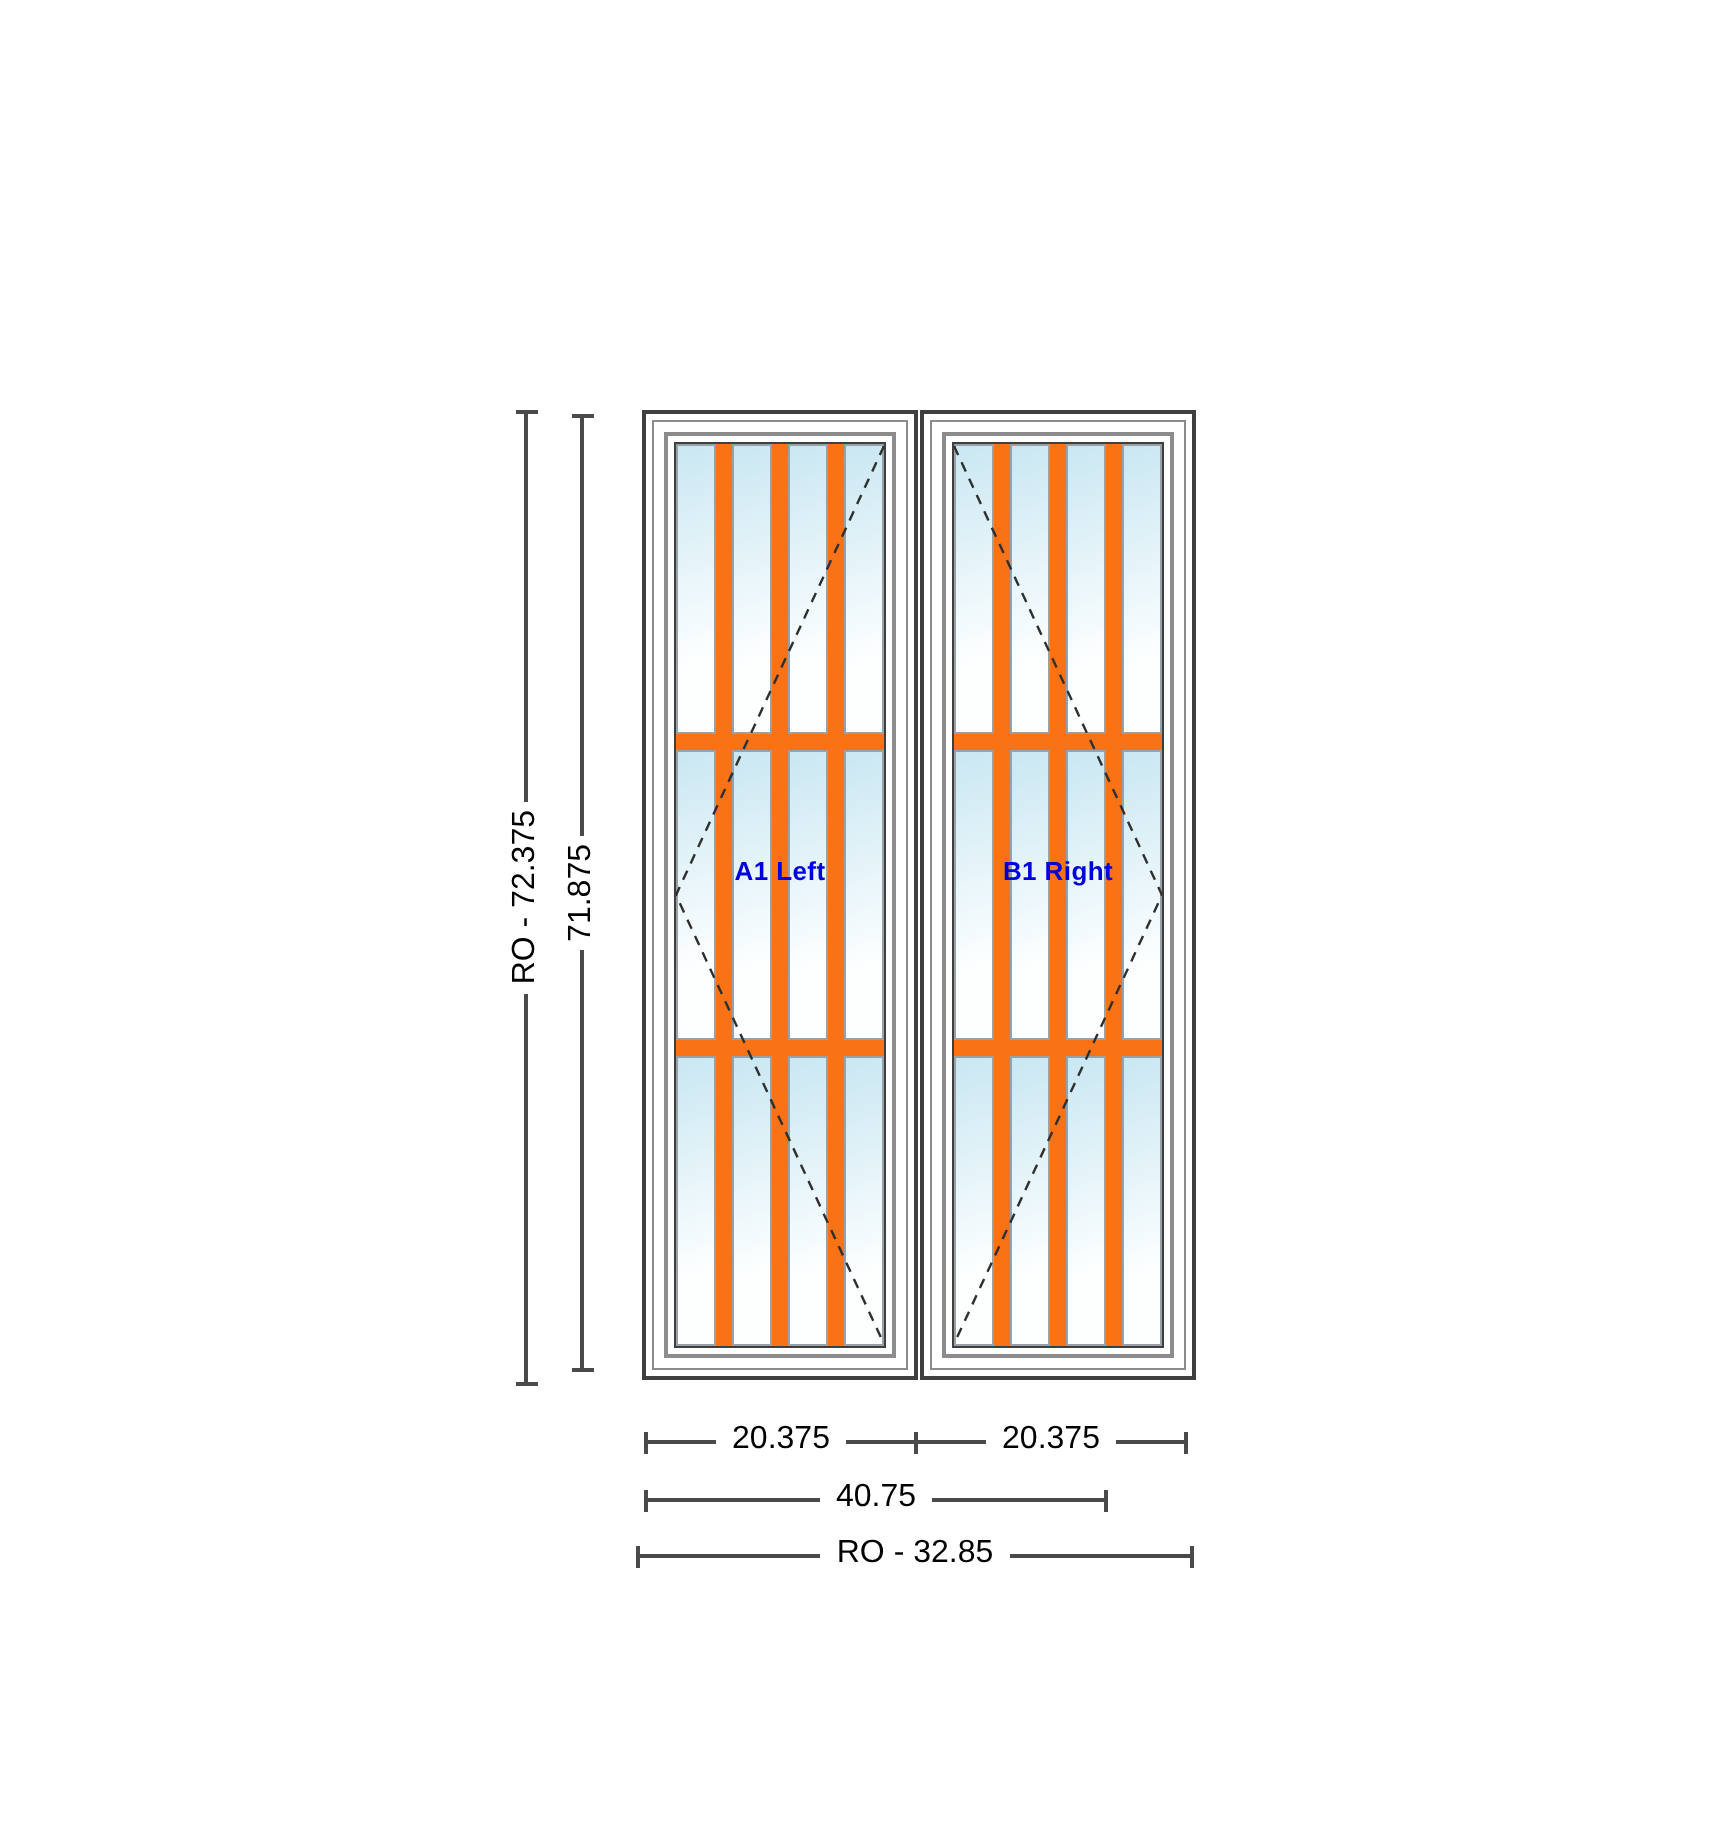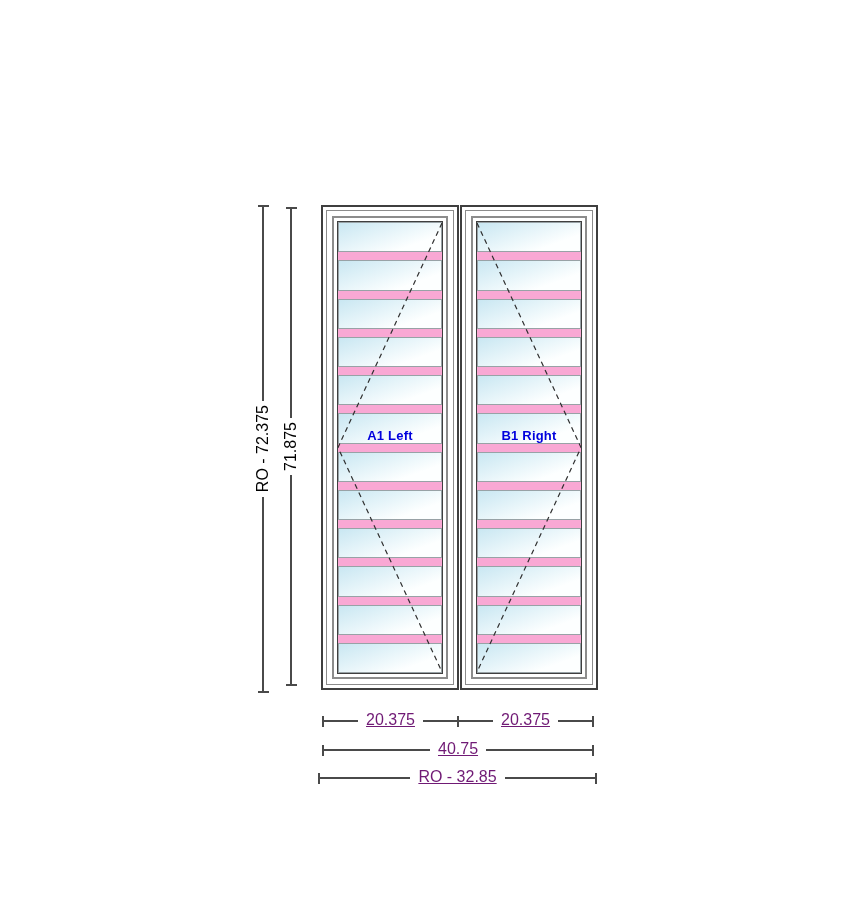--- a/index.html
+++ b/index.html
@@ -24,21 +24,21 @@
   #winA{left:321px;}
   #winB{left:460px;}
   .frame-inner{
     height:100%;border:1px solid var(--line-mid);padding:5px;box-sizing:border-box;
   }
   .sash{
     height:100%;border:2px solid var(--line-mid);padding:3px;box-sizing:border-box;
   }
   .glass{
     position:relative;height:100%;border:1px solid var(--line-dark);box-sizing:border-box;
-    display:grid;grid-template-columns:1fr;grid-auto-rows:1fr;gap:8px;background:#f9a8d4;
+    display:grid;grid-template-columns:1fr 1fr 1fr 1fr;grid-auto-rows:1fr;gap:8px;background:#f97316;
   }
   .pane{
     border:1px solid var(--muntin-edge);box-sizing:border-box;
     background:linear-gradient(160deg,var(--glass-blue) 0%,var(--glass-white) 75%);
   }
   .swing-svg{
     position:absolute;left:0;top:0;width:100%;height:100%;z-index:2;pointer-events:none;
   }
   .swing-svg polyline{
     fill:none;stroke:#2f2f2f;stroke-width:1.2;stroke-dasharray:5 4;vector-effect:non-scaling-stroke;
@@ -53,25 +53,25 @@
   #vdim-frame{left:284px;top:207px;height:479px;}
   .vcap{width:11px;height:2px;background:var(--dim-line);flex:0 0 auto;}
   .vseg{width:1.5px;flex:1 1 auto;background:var(--dim-line);}
   .vlabel{
     writing-mode:vertical-rl;transform:rotate(180deg);
     font-size:16px;color:#000;margin:4px 0;white-space:nowrap;flex:0 0 auto;
   }
   
   .hdim{position:absolute;display:flex;align-items:center;height:16px;}
   #hdim-sashes{left:322px;top:713px;width:272px;}
-  #hdim-frame{left:322px;top:742px;width:272px;}
+  #hdim-frame{left:322px;top:742px;width:232px;}
   #hdim-ro{left:318px;top:770px;width:279px;}
   .htick{width:2px;height:11px;background:var(--dim-line);flex:0 0 auto;}
   .hseg{height:1.5px;flex:1 1 auto;background:var(--dim-line);}
-  .hlabel{font-size:16px;color:#701a75;margin:0 8px;white-space:nowrap;flex:0 0 auto;transform:translateY(-1px);text-decoration:underline;}
+  .hlabel{font-size:16px;color:#000000;margin:0 8px;white-space:nowrap;flex:0 0 auto;transform:translateY(-1px);}
 </style>
 </head>
 <body>
 
 <div id="canvas">
 
   <div class="vdim" id="vdim-ro">
     <div class="vcap"></div>
     <div class="vseg"></div>
     <div class="vlabel">RO - 72.375</div>

